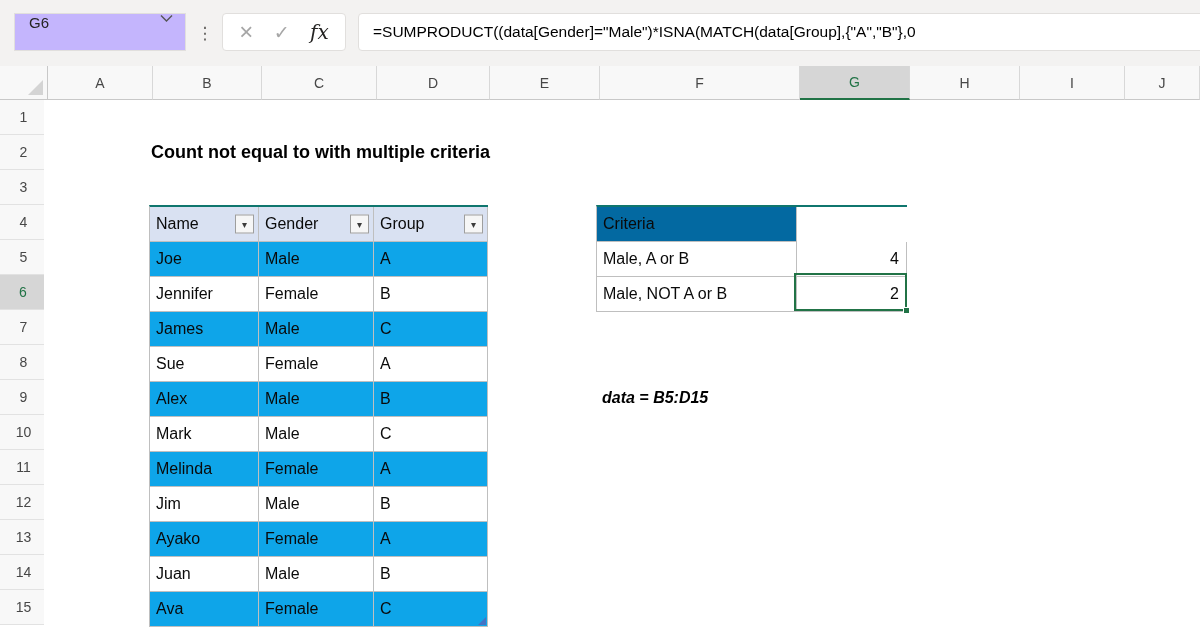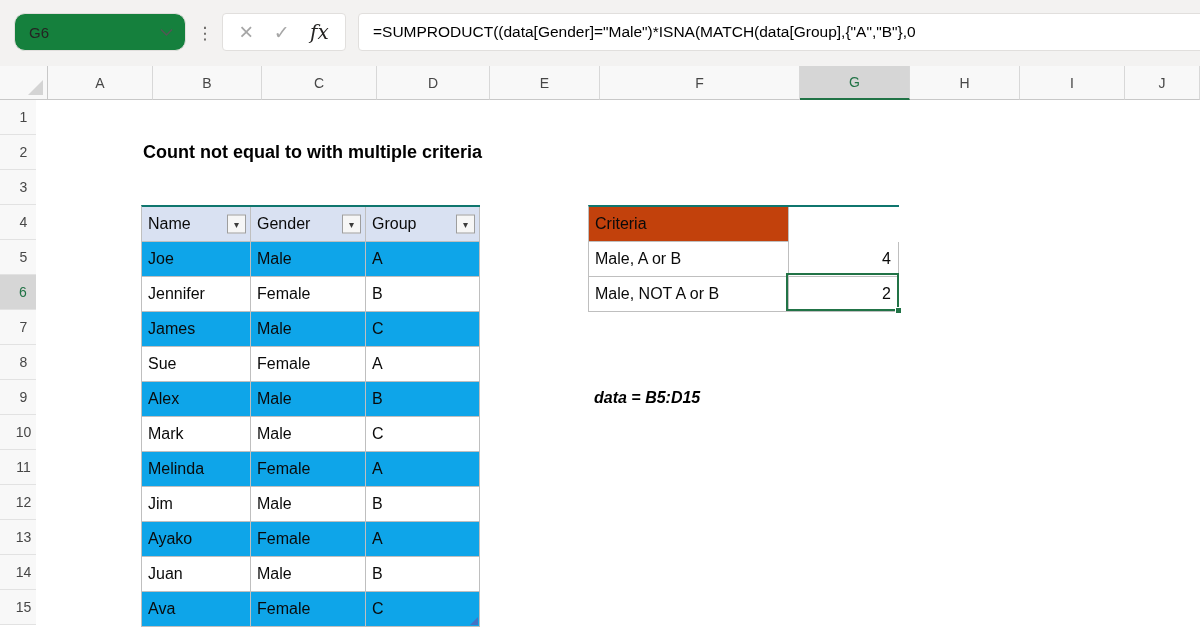--- a/index.html
+++ b/index.html
@@ -1,22 +1,22 @@
 <!DOCTYPE html>
 <html><head>
 <meta charset="utf-8">
 <style>
   * { margin:0; padding:0; box-sizing:border-box; }
   html,body { width:1200px; height:630px; overflow:hidden; }
   body { font-family:"Liberation Sans", sans-serif; background:#fff; position:relative; }
 
   
   .chrome { position:absolute; left:0; top:0; width:1200px; height:66px; background:#f3f2f1; }
-  .namebox { position:absolute; left:14px; top:13px; width:172px; height:38px; background:#15803d;
-             border:1px solid #e1dfdd; border-radius:11px; display:flex; align-items:center;
+  .namebox { position:absolute; left:14px; top:13px; width:172px; height:38px; background:#c4b5fd;
+             border:1px solid #e1dfdd; border-radius:0; display:flex; align-items:flex-start;
              justify-content:space-between; padding:0 12px 0 14px; font-size:15px; color:#252423; }
   .dots { position:absolute; left:197px; top:0; width:16px; height:66px; display:flex; align-items:center;
           justify-content:center; color:#605e5c; font-size:17px; }
   .fbtns { position:absolute; left:222px; top:13px; width:124px; height:38px; background:#fff;
            border:1px solid #e1dfdd; border-radius:4px; display:flex; align-items:center;
            justify-content:space-around; padding:0 6px; }
   .icon-cancel { color:#a6a6a6; font-size:24px; line-height:1; font-weight:400; }
   .icon-enter  { color:#a6a6a6; font-size:19px; line-height:1; }
   .icon-fx     { color:#252423; font-size:20px; font-family:"DejaVu Serif", serif; font-style:italic; }
   .formulabox { position:absolute; left:358px; top:13px; width:850px; height:38px; background:#fff;
@@ -32,36 +32,36 @@
   .colheaders { position:absolute; left:48px; top:0; height:34px; display:flex; }
   .colhdr { height:34px; display:flex; align-items:center; justify-content:center; font-size:14px;
             color:#474747; background:#f8f8f8; border-right:1px solid #d8d8d8; border-bottom:1px solid #c8c8c8; }
   .colhdr.sel { background:#d6d6d6; color:#217346; border-bottom:2px solid #217346; }
   .rowheaders { position:absolute; left:0; top:34px; width:48px; }
   .rowhdr { width:48px; height:35px; display:flex; align-items:center; justify-content:center; font-size:14px;
             color:#474747; background:#f8f8f8; border-right:1px solid #c8c8c8; border-bottom:1px solid #e2e2e2; }
   .rowhdr.sel { background:#d6d6d6; color:#217346; border-right:2px solid #217346; }
 
   
-  .canvas { position:absolute; left:36px; top:34px; width:1152px; height:530px; background:#fff; }
+  .canvas { position:absolute; left:44px; top:34px; width:1152px; height:530px; background:#fff; }
   .title { position:absolute; left:107px; top:35px; height:35px; display:flex; align-items:center;
            font-size:18px; font-weight:bold; color:#000; }
   .note { position:absolute; left:558px; top:280px; height:35px; display:flex; align-items:center;
           font-size:16px; font-weight:bold; font-style:italic; color:#000; }
 
   
   .xl-table { position:absolute; border-top:2px solid #0f766e; border-left:1px solid #bfbfbf; }
   .datatable { left:105px; top:105px; width:339px; }
   .criteriatable { left:552px; top:105px; width:311px; }
   .dt-row { display:flex; height:35px; background:#fff; }
   .dt-row.band { background:#0ea5e9; }
   .dt-cell { position:relative; height:35px; display:flex; align-items:center; padding-left:6px;
              font-size:16px; color:#0a0a0a; border-right:1px solid #bfbfbf; border-bottom:1px solid #bfbfbf; }
   .dt-cell.hdr { background:#d9e1f2; }
-  .dt-cell.ghdr { background:#c2410c; }
+  .dt-cell.ghdr { background:#0369a1; }
   .dt-cell.num { justify-content:flex-end; padding-right:7px; padding-left:0; }
   .c0 { width:109px; } .c1 { width:115px;align-items:center; } .c2 { width:114px; }
   .k0 { width:200px; } .k1 { width:110px; }
   .filter-btn { position:absolute; right:4px; top:50%; transform:translateY(-50%); width:19px; height:19px;
                 background:#f6f6f6; border:1px solid #9e9e9e; display:flex; align-items:center;
                 justify-content:center; font-size:10px; color:#3b3b3b; }
   .resize-corner { position:absolute; right:2px; bottom:2px; width:0; height:0;
                    border-bottom:8px solid #4472c4; border-left:8px solid transparent; }
 
   

